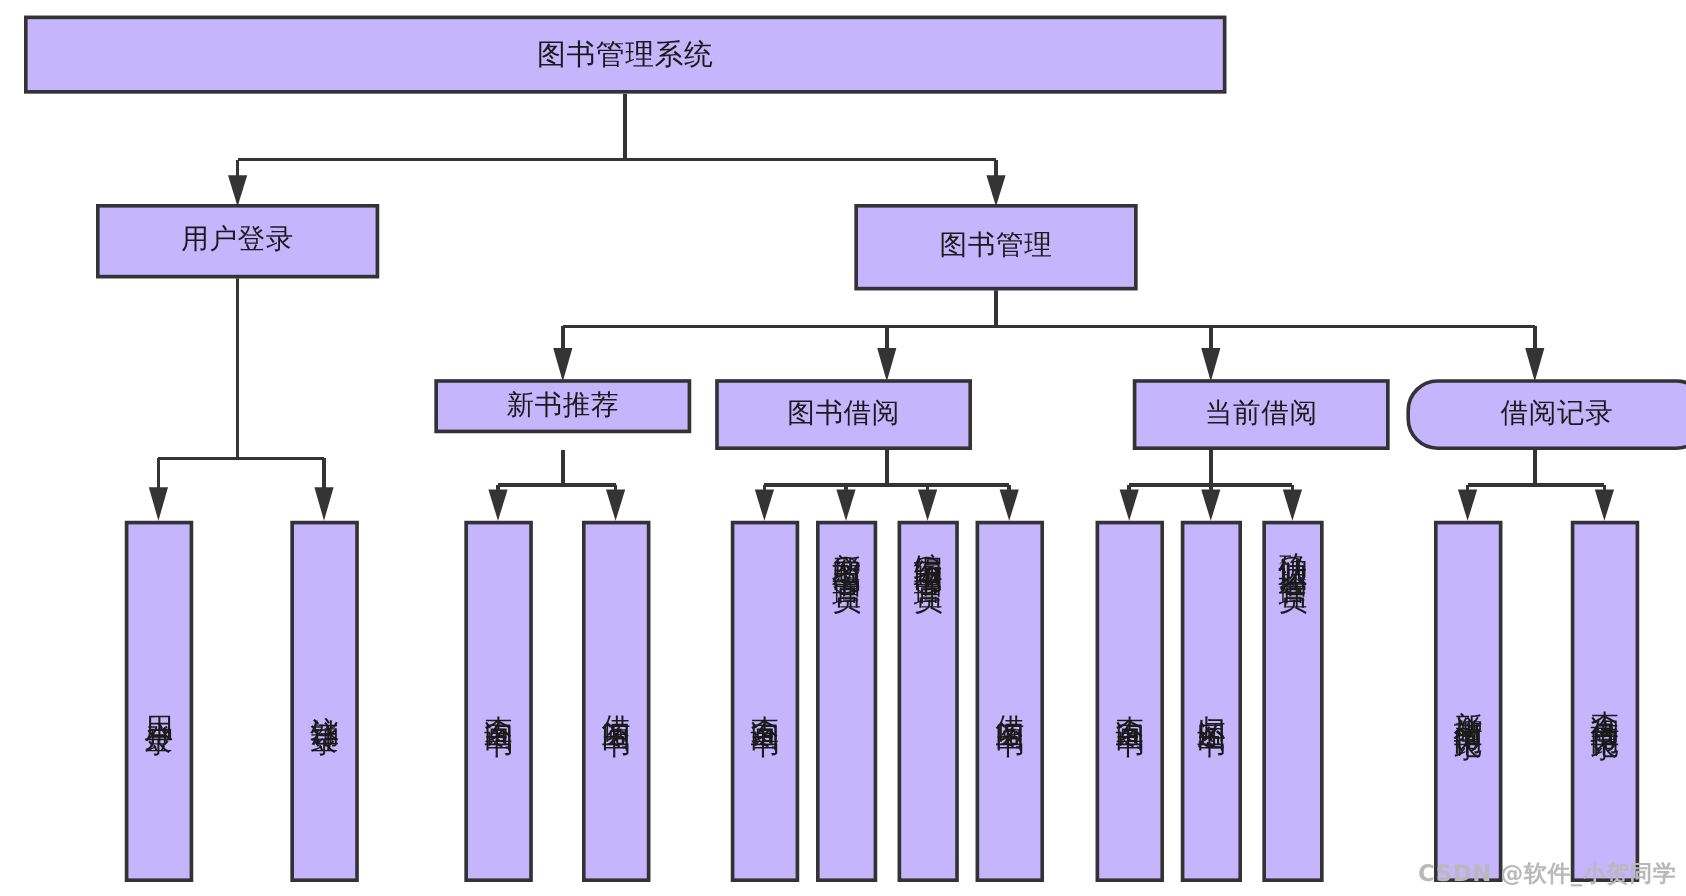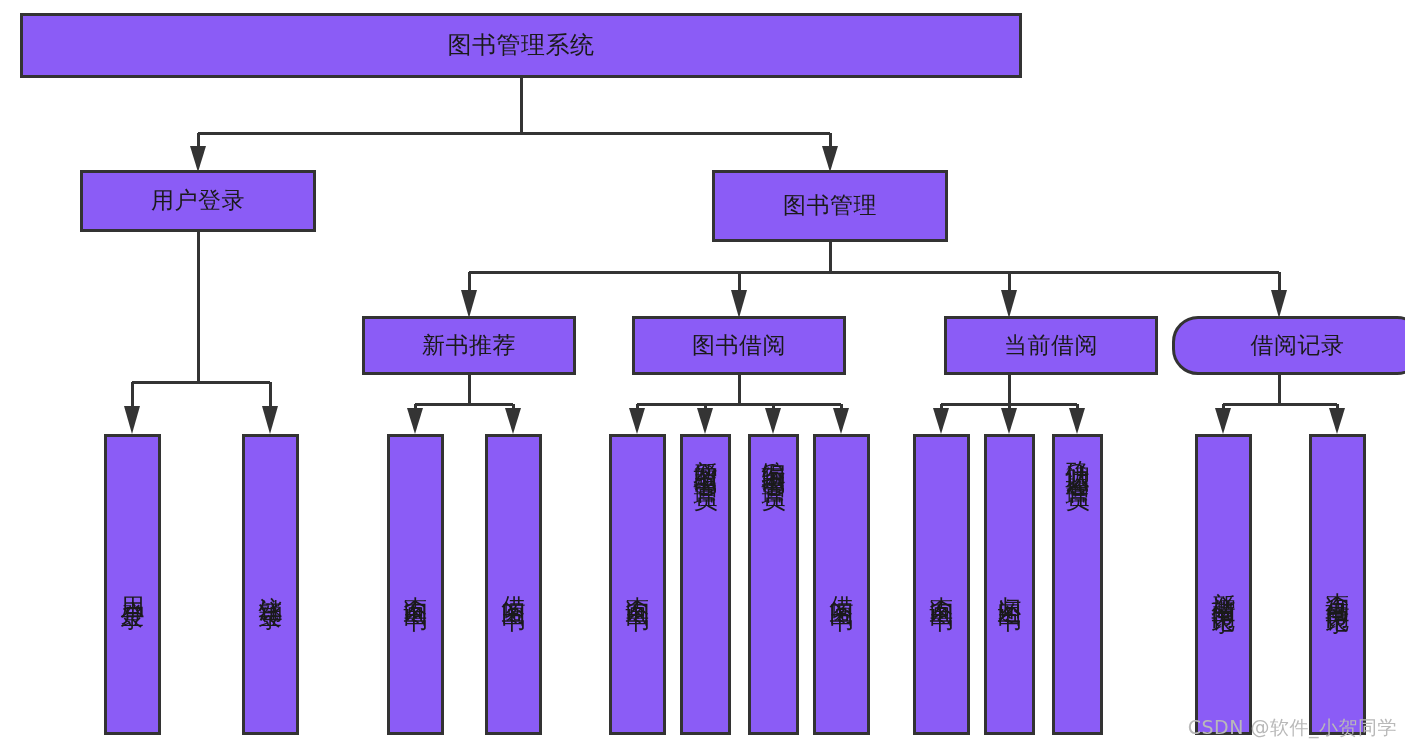--- a/index.html
+++ b/index.html
@@ -34,21 +34,21 @@
   }
   #connectors polygon.arrow-head {
     fill: #343434;
     stroke: none;
     shape-rendering: geometricPrecision;
   }
   
   .node {
     position: absolute;
     box-sizing: border-box;
-    background: #8b5cf6;
+    background: #c4b5fd;
     border: 3px solid #333333;
     display: flex;
     align-items: center;
     justify-content: center;
     color: #1a1a1a;
   }
   .node .node-label {
     display: block;
     text-align: center;
     line-height: 1.12;
@@ -90,20 +90,21 @@
   #watermark {
     position: absolute;
     right: 8px;
     bottom: 6px;
     font-size: 19px;
     color: #b9b9b9;
     white-space: nowrap;
     user-select: none;
     pointer-events: none;
     letter-spacing: 0.5px;
+    font-weight: bold;
   }
 </style>
 </head>
 <body>
 
 <div id="diagram-root">
 
   <svg id="connectors" viewBox="0 0 1405 747" width="1405" height="747" aria-hidden="true">
 
     <line x1="521" y1="78" x2="521" y2="133"></line>
@@ -173,25 +174,25 @@
   </div>
 
   <div class="node horizontal" style="left:80px; top:170px; width:236px; height:62px;">
     <span class="node-label">用户登录</span>
   </div>
 
   <div class="node horizontal" style="left:712px; top:170px; width:236px; height:72px;">
     <span class="node-label">图书管理</span>
   </div>
 
-  <div class="node horizontal" style="left:362px; top:316px; width:214px; height:59px;">
+  <div class="node horizontal" style="left:362px; top:316px; width:214px; height:45px;">
     <span class="node-label">新书推荐</span>
   </div>
 
-  <div class="node horizontal" style="left:632px; top:316px; width:214px; height:59px;">
+  <div class="node horizontal" style="left:596px; top:316px; width:214px; height:59px;">
     <span class="node-label">图书借阅</span>
   </div>
 
   <div class="node horizontal" style="left:902px; top:316px; width:214px; height:59px;margin-left:42px;">
     <span class="node-label">当前借阅</span>
   </div>
 
   <div class="node horizontal" style="left:1172px; top:316px; width:251px; height:59px;border-radius:26px;">
     <span class="node-label">借阅记录</span>
   </div>

